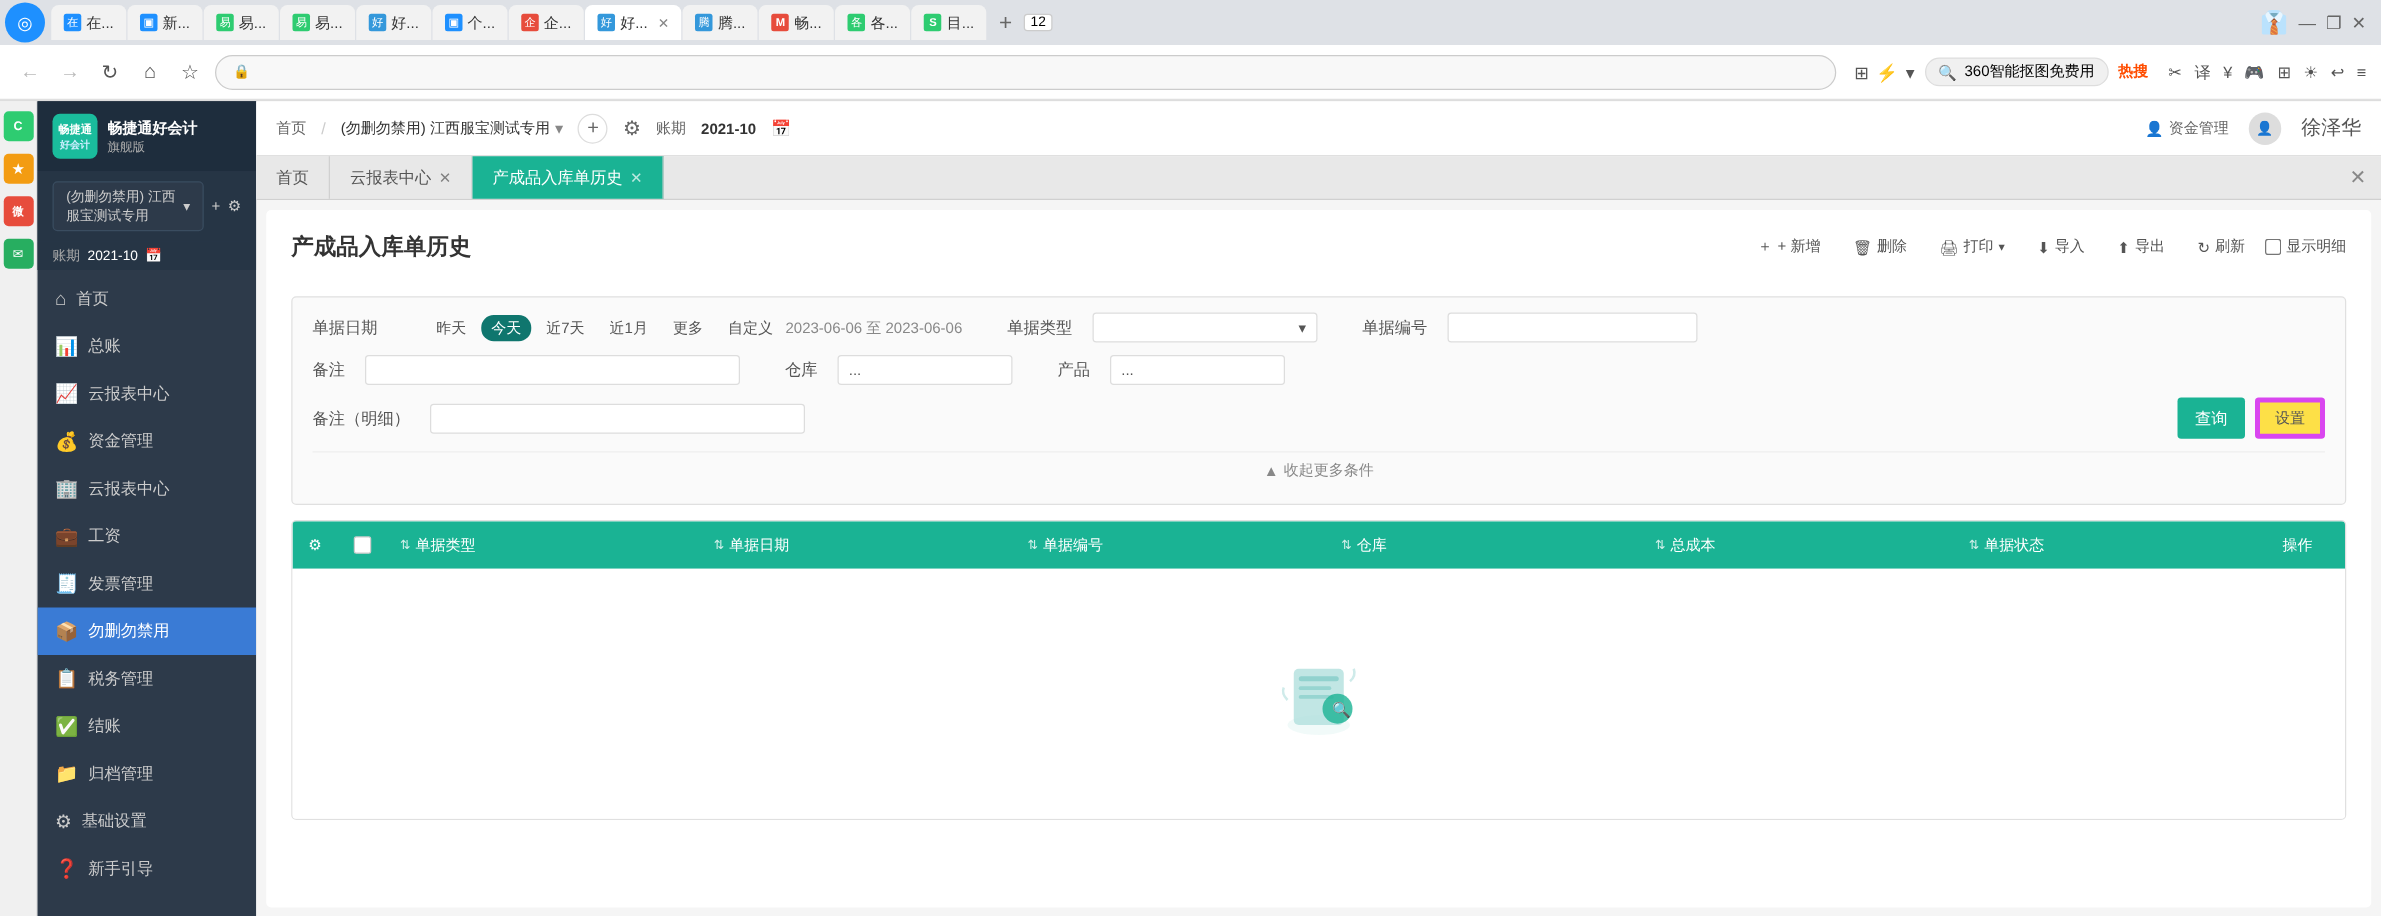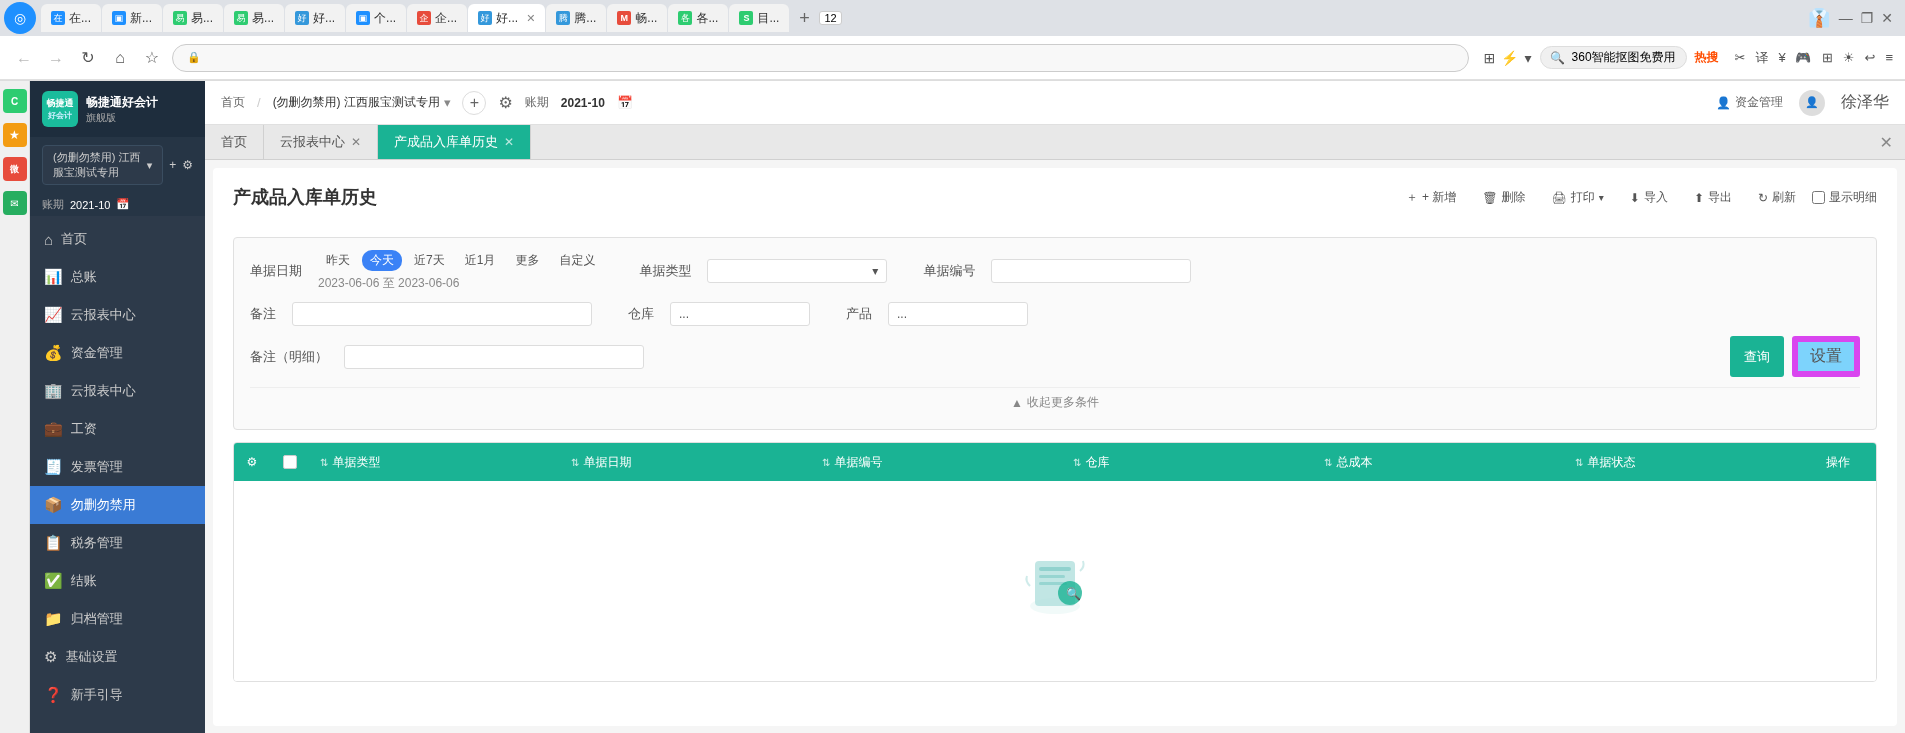--- a/index.html
+++ b/index.html
@@ -59,29 +59,29 @@
     .page-tab-close { font-size: 12px; opacity: 0.7; cursor: pointer; }
 
     
     .page-content { flex: 1; padding: 16px 20px; overflow: auto; background: #fff; margin: 8px; border-radius: 4px; }
     .page-title { font-size: 18px; font-weight: bold; color: #333; margin-bottom: 16px; }
 
     
     .action-toolbar { display: flex; align-items: center; gap: 6px; margin-bottom: 14px; flex-wrap: wrap; }
     .action-btn { display: flex; align-items: center; gap: 4px; padding: 5px 10px; font-size: 12px; color: #555; cursor: pointer; border: none; background: none; }
     .query-btn { background: #1ab394; color: #fff; border: none; border-radius: 3px; padding: 5px 14px; font-size: 13px; cursor: pointer; }
-    .settings-btn { background: #7dd3fc; color: #555; border: 6px solid #d946ef; border-radius: 3px; padding: 4px 12px; font-size: 16px; cursor: pointer; }
+    .settings-btn { background: #fde047; color: #555; border: 4px solid #d946ef; border-radius: 3px; padding: 4px 12px; font-size: 12px; cursor: pointer; }
 
     
     .filter-section { border: 1px solid #e0e0e0; border-radius: 4px; padding: 12px 16px; margin-bottom: 12px; background: #fafafa; }
     .filter-row { display: flex; align-items: center; gap: 16px; margin-bottom: 10px; }
     .filter-label { font-size: 13px; color: #555; white-space: nowrap; }
     .date-filter-tabs { display: flex; gap: 4px; align-items: center; }
     .date-tab { padding: 2px 8px; font-size: 12px; color: #555; cursor: pointer; border-radius: 10px; }
-    .date-tab.active { background: #3b82f6; color: #fff; border-radius: 10px; }
+    .date-tab.active { background: #0f766e; color: #fff; border-radius: 10px; }
     .date-range { font-size: 12px; color: #888; margin-top: 2px; }
     .filter-select { border: 1px solid #ddd; border-radius: 3px; padding: 4px 8px; font-size: 12px; color: #555; min-width: 140px; display: flex; align-items: center; justify-content: space-between; cursor: pointer; background: #fff; }
     .filter-input { border: 1px solid #ddd; border-radius: 3px; padding: 4px 8px; font-size: 12px; color: #555; width: 200px; background: #fff; }
     .collapse-btn { display: flex; align-items: center; gap: 4px; color: #888; font-size: 12px; cursor: pointer; justify-content: center; padding: 6px 0; border-top: 1px solid #eee; margin-top: 6px; }
 
     
     .data-table-wrapper { border: 1px solid #e0e0e0; border-radius: 4px; overflow: hidden; }
     .data-table-header { display: flex; align-items: center; background: #1ab394; color: #fff; height: 38px; font-size: 13px; }
     .table-col { display: flex; align-items: center; padding: 0 10px; gap: 4px; white-space: nowrap; font-size: 12px; }
     .table-col-check { width: 40px; justify-content: center; }
@@ -374,21 +374,21 @@
             <input type="checkbox" style="">
             <span>显示明细</span>
           </label>
         </div>
       </div>
 
       <div class="filter-section">
 
         <div class="filter-row">
           <span class="filter-label">单据日期</span>
-          <div style="display:flex;flex-direction:column;gap:2px;">
+          <div style="display:flex;flex-direction:row;gap:2px;margin-left:23px;">
             <div class="date-filter-tabs">
               <span class="date-tab">昨天</span>
               <span class="date-tab active">今天</span>
               <span class="date-tab">近7天</span>
               <span class="date-tab">近1月</span>
               <span class="date-tab">更多</span>
               <span class="date-tab">自定义</span>
             </div>
             <div class="date-range">2023-06-06 至 2023-06-06</div>
           </div>

